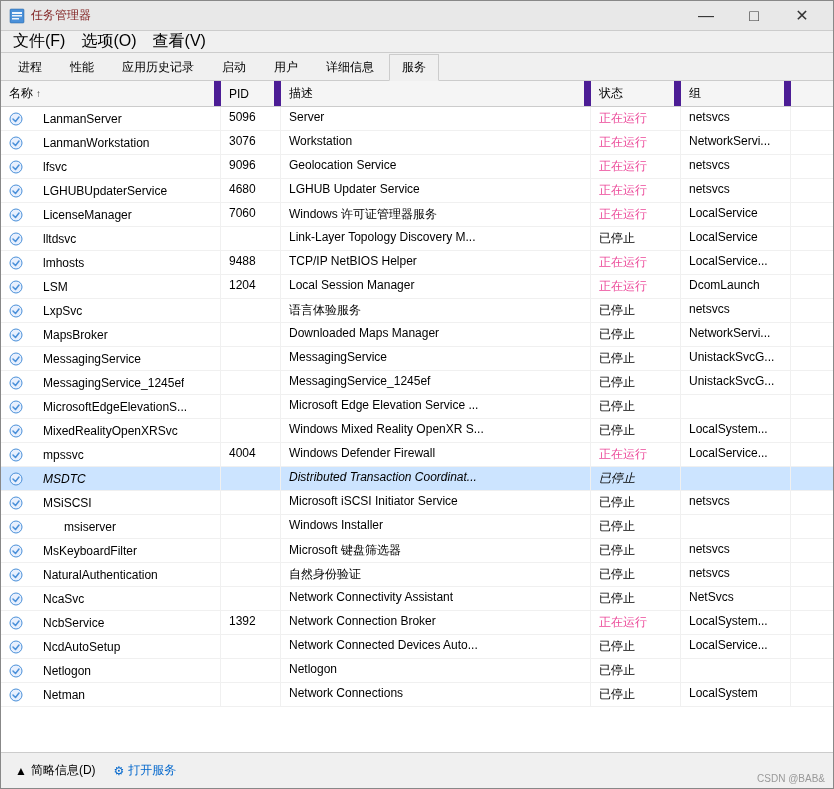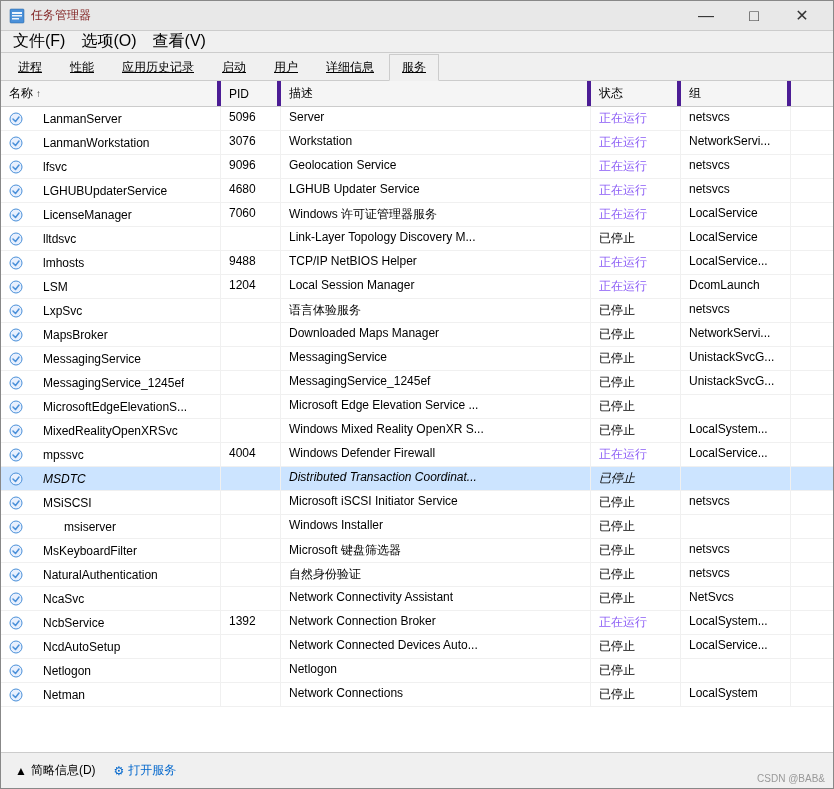--- a/index.html
+++ b/index.html
@@ -75,21 +75,20 @@
       font-size: 16px;
       color: #000;
     }
     .tabs-bar {
       background: #f0f0f0;
       height: 28px;
       display: flex;
       align-items: flex-end;
       padding: 0 4px;
       border-bottom: 1px solid #ccc;
-      text-decoration: underline;
     }
     .tab {
       padding: 4px 12px;
       cursor: pointer;
       font-size: 12px;
       border: 1px solid transparent;
       border-bottom: none;
       margin-right: 2px;
       color: #000;
       background: transparent;
@@ -114,21 +113,21 @@
       background: #f5f5f5;
       border-bottom: 1px solid #ccc;
       padding: 0;
       position: sticky;
       top: 0;
     }
     .col-header {
       padding: 4px 8px;
       font-size: 12px;
       color: #000;
-      border-right: 4px solid #4c1d95;
+      border-right: 7px solid #4c1d95;
       cursor: pointer;
       display: flex;
       align-items: center;
       gap: 3px;
       user-select: none;
       white-space: nowrap;
     }
     .col-header .sort-arrow { color: #333; font-size: 10px; }
     .table-body {
       flex: 1;
@@ -165,21 +164,21 @@
       height: 14px;
       flex-shrink: 0;
       display: inline-flex;
       align-items: center;
       justify-content: center;
     }
     .service-icon svg {
       width: 14px;
       height: 14px;
     }
-    .status-running { color: #8b5cf6; }
+    .status-running { color: #ec4899; }
     .status-stopped { color: #000; }
     .status-bar {
       height: 36px;
       background: #f0f0f0;
       border-top: 1px solid #ccc;
       display: flex;
       align-items: center;
       padding: 0 8px;
       gap: 12px;
     }

